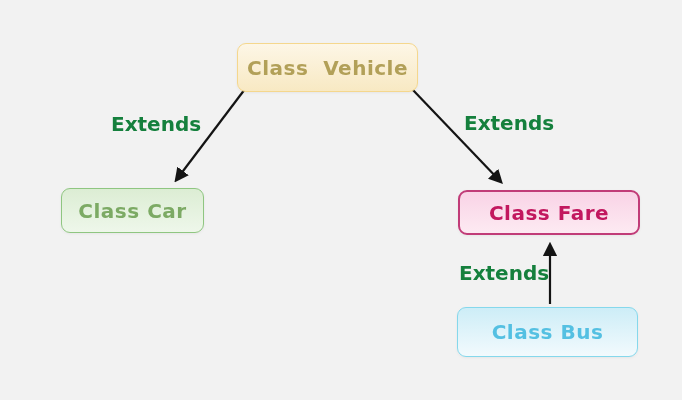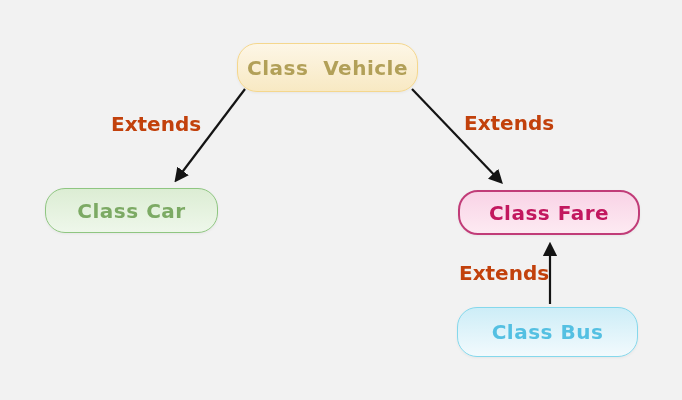--- a/index.html
+++ b/index.html
@@ -17,40 +17,40 @@
     position: absolute;
     left: 0; top: 0;
     width: 682px; height: 400px;
   }
 
   .node {
     position: absolute;
     display: flex;
     align-items: center;
     justify-content: center;
-    border-radius: 20px;
+    border-radius: 9px;
     box-shadow: 0 1px 3px rgba(0,0,0,0.05);
     box-sizing: border-box;
   }
   .node-label {
     font-size: 20px;
     font-weight: 700;
     letter-spacing: 0.5px;
     white-space: pre;
   }
 
   .node-vehicle {
     left: 237px; top: 43px; width: 181px; height: 49px;
     background: linear-gradient(to bottom, #fdf6e6 0%, #f8e9c3 100%);
     border: 1.6px solid #f5d78d;
   }
   .node-vehicle .node-label { color: #b2a058; }
 
   .node-car {
-    left: 45px; top: 188px; width: 173px; height: 45px;
+    left: 61px; top: 188px; width: 143px; height: 45px;
     background: linear-gradient(to bottom, #dcedd4 0%, #eef7ea 100%);
     border: 1.6px solid #8fc681;
     text-align: center;
   }
   .node-car .node-label { color: #7caa64; }
 
   .node-fare {
     left: 458px; top: 190px; width: 182px; height: 45px;
     background: linear-gradient(to bottom, #f9d3e6 0%, #fdeaf2 100%);
     border: 2px solid #c13c78;
@@ -62,21 +62,21 @@
     left: 457px; top: 307px; width: 181px; height: 50px;
     background: linear-gradient(to bottom, #cdedf7 0%, #f2fafd 100%);
     border: 1.6px solid #85d8ec;
   }
   .node-bus .node-label { color: #54c0e2; }
 
   .edge-label {
     position: absolute;
     font-size: 20px;
     font-weight: 700;
-    color: #c2410c;
+    color: #15803d;
     line-height: 24px;
     white-space: nowrap;
   }
   .edge-label-1 { left: 111px; top: 112px; }
   .edge-label-2 { left: 464px; top: 111px; }
   .edge-label-3 { left: 459px; top: 261px; }
 </style>
 </head>
 <body>
 

